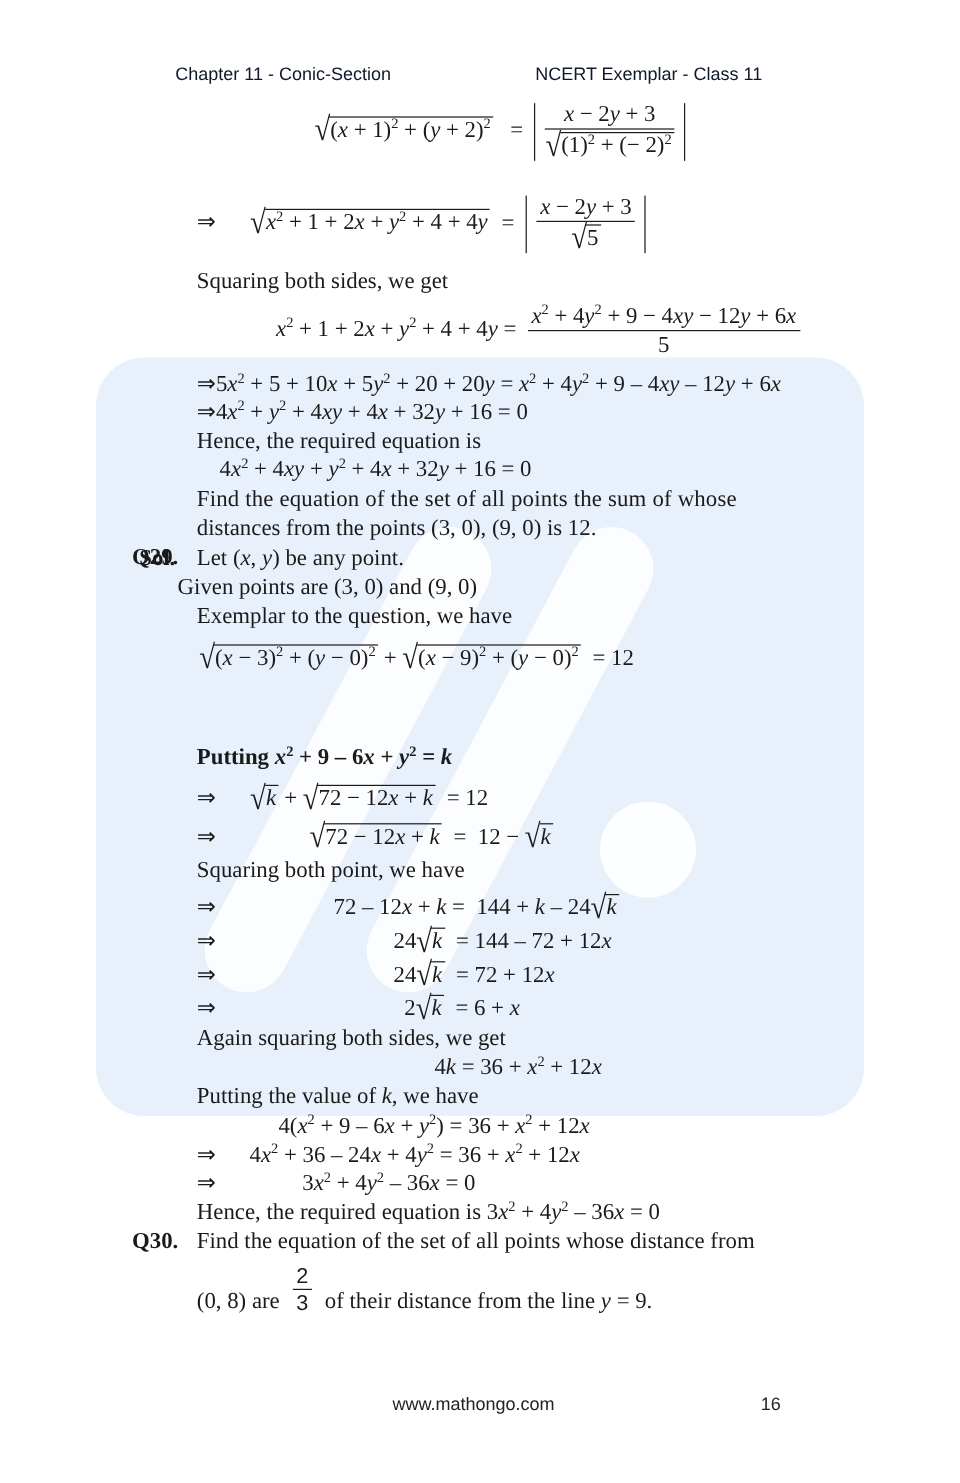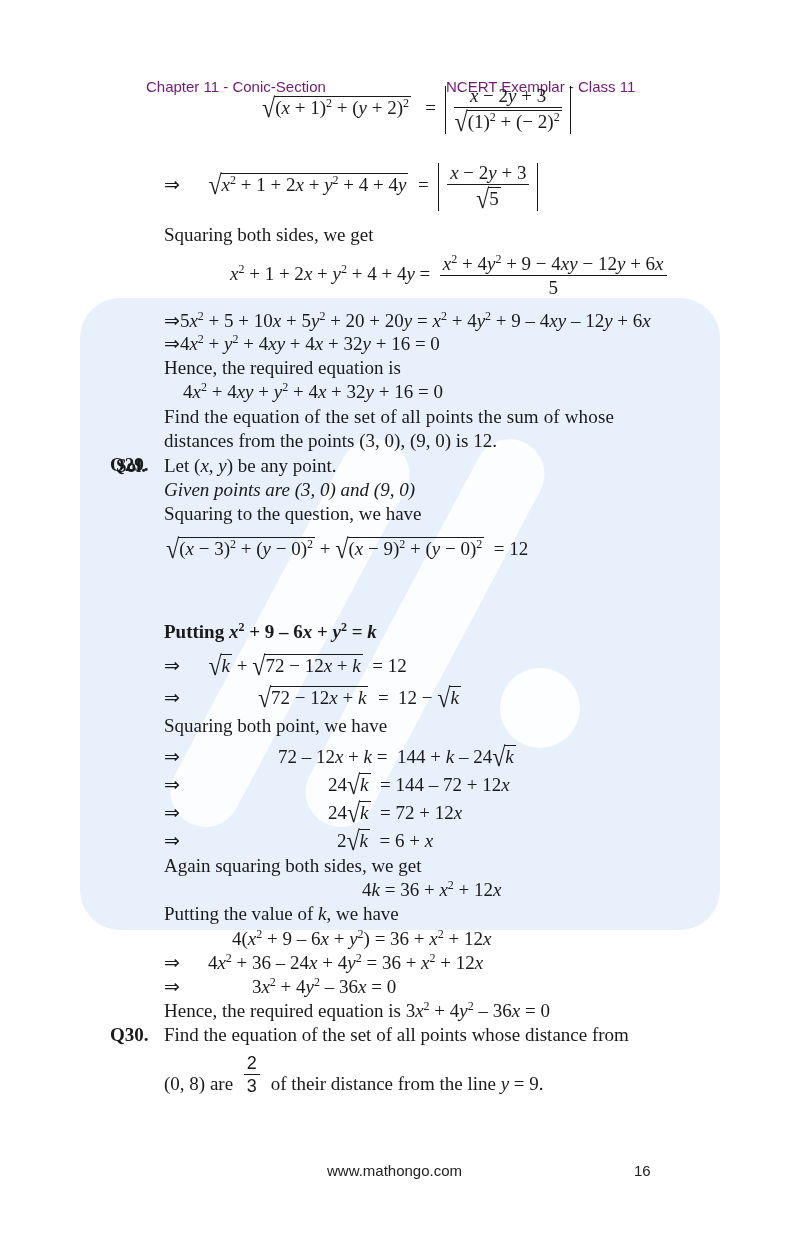--- a/index.html
+++ b/index.html
@@ -1,18 +1,18 @@
 <!DOCTYPE html>
 <html><head>
 <meta charset="utf-8">
 <style>
   html, body { margin: 0; padding: 0; background: #ffffff; }
   body { width: 800px; height: 1236px; position: relative; overflow: hidden; color: #1a1a1a; }
   .page { position: absolute; left: 0; top: 0; width: 800px; height: 1236px; }
-  .hdr { position: absolute; top: 54px; font-family: "Liberation Sans", sans-serif; font-size: 15px; color: #701a75; margin-top: 24px; }
+  .hdr { position: absolute; top: 54px; font-family: "Liberation Sans", sans-serif; font-size: 15px; color: #0f172a; }
   .ftr { position: absolute; top: 1162px; font-family: "Liberation Sans", sans-serif; font-size: 15px; color: #222; }
   .wm { position: absolute; left: 80px; top: 298px; width: 640px; height: 632px; background: #e8f0fb; border-radius: 40px; overflow: hidden; }
   .wm .stripe { position: absolute; background: #ffffff; opacity: 0.85; border-radius: 40px; transform: rotate(28deg); }
   .wm .dot { position: absolute; background: #ffffff; opacity: 0.9; border-radius: 50%; }
   .ln { position: absolute; font-family: "Liberation Serif", serif; font-size: 19px; white-space: nowrap; line-height: 1; }
   i { font-style: italic; }
   sup { font-size: 12px; vertical-align: 7px; line-height: 0; }
   .b { font-weight: bold; }
   .sqrt { display: inline-block; border-top: 1.3px solid #1a1a1a; padding: 1px 2px 0 1px; line-height: 1.05; }
   .rad { display: inline-block; font-size: 24px; transform: scaleY(1.15); margin-right: -1px; vertical-align: -2px; }
@@ -66,22 +66,22 @@
   <div class="ln" style="left:183px; top:382px;">
     4<i>x</i><sup>2</sup> + 4<i>xy</i> + <i>y</i><sup>2</sup> + 4<i>x</i> + 32<i>y</i> + 16 = 0
   </div>
 
   <div class="ln b" style="left:110px; top:407px;margin-top:48px;">Q29.</div>
   <div class="ln" style="left:164px; top:407px; letter-spacing:0.15px;">Find the equation of the set of all points the sum of whose</div>
   <div class="ln" style="left:164px; top:431px;">distances from the points (3, 0), (9, 0) is 12.</div>
 
   <div class="ln b" style="left:116px; top:456px;">Sol.</div>
   <div class="ln" style="left:164px; top:456px;">Let (<i>x</i>, <i>y</i>) be any point.</div>
-  <div class="ln" style="left:164px; top:480px;font-style:italic;">Given points are (3, 0) and (9, 0)</div>
-  <div class="ln" style="left:164px; top:504px;">Squaring to the question, we have</div>
+  <div class="ln" style="left:148px; top:480px;">Given points are (3, 0) and (9, 0)</div>
+  <div class="ln" style="left:164px; top:504px;">Exemplar to the question, we have</div>
 
   <div class="ln" style="left:166px; top:537px;">
     <span class="rad">√</span><span class="sqrt">(<i>x</i> − 3)<sup>2</sup> + (<i>y</i> − 0)<sup>2</sup></span> + <span class="rad">√</span><span class="sqrt">(<i>x</i> − 9)<sup>2</sup> + (<i>y</i> − 0)<sup>2</sup></span>&nbsp; = 12
   </div>
   <div class="ln" style="left:164px; top:622px;font-weight:bold;">
     Putting <i>x</i><sup>2</sup> + 9 – 6<i>x</i> + <i>y</i><sup>2</sup> = <i>k</i>
   </div>
   <div class="ln" style="left:164px; top:654px;">
     ⇒&nbsp;&nbsp;&nbsp;&nbsp;&nbsp;&nbsp;<span class="rad">√</span><span class="sqrt"><i>k</i></span> + <span class="rad">√</span><span class="sqrt">72 − 12<i>x</i> + <i>k</i></span>&nbsp; = 12
   </div>

